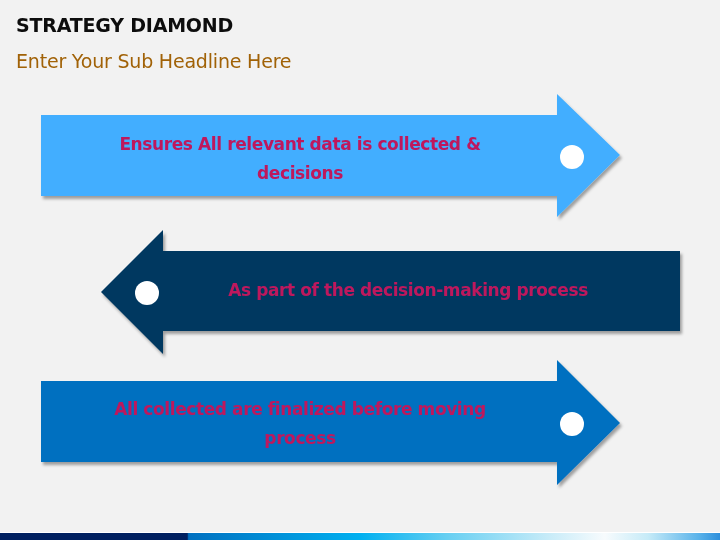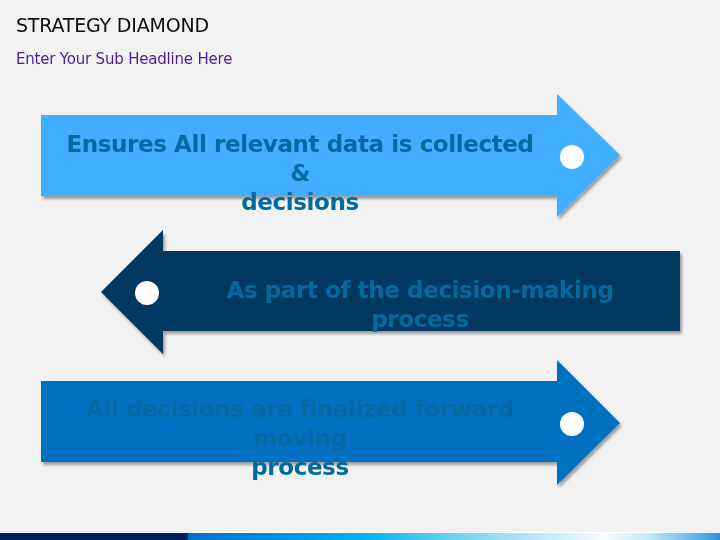--- a/index.html
+++ b/index.html
@@ -3,30 +3,30 @@
   <meta charset="utf-8">
   <style>
     html, body { margin: 0; padding: 0; }
     body {
       width: 720px; height: 540px; position: relative; overflow: hidden;
       background: #f2f2f2;
       font-family: "DejaVu Sans", "Liberation Sans", sans-serif;
     }
     .title {
       position: absolute; left: 16px; top: 14px;
-      font-size: 19px; font-weight: normal; color: #0d0d0d; letter-spacing: -0.2px;
+      font-size: 19px; font-weight: bold; color: #0d0d0d; letter-spacing: -0.2px;
     }
     .subtitle {
       position: absolute; left: 16px; top: 50px;
-      font-size: 15px; color: #4c1d95; letter-spacing: -0.2px; text-align: right;
+      font-size: 19px; color: #a16207; letter-spacing: -0.2px; text-align: right;
     }
     .arrow-svg { position: absolute; left: 0; top: 0; }
     .arrow-text {
-      position: absolute; color: #0369a1; font-weight: bold;
-      font-size: 23px; line-height: 29px; text-align: center;
+      position: absolute; color: #be185d; font-weight: bold;
+      font-size: 17px; line-height: 29px; text-align: center;
       letter-spacing: -0.4px;
     }
     .dot {
       position: absolute; width: 24px; height: 24px; border-radius: 50%;
       background: #ffffff;
     }
     .bottom-bar {
       position: absolute; left: 0; top: 533px; width: 720px; height: 7px;
       background: linear-gradient(90deg,
         #002060 0%, #002060 26%,
@@ -57,25 +57,25 @@
 
   <polygon points="41,381 557,381 557,360 620,423 557,485 557,462 41,462" fill="#0070C0" filter="url(#shadow)"></polygon>
 </svg>
 
 <div class="arrow-text" style="left: 60px; top: 130px; width: 480px;">
   <div>Ensures All relevant data is collected &amp;</div>
   <div>decisions</div>
 </div>
 <div class="dot" style="left: 560px; top: 145px;"></div>
 
-<div class="arrow-text" style="left: 200px; top: 276px; width: 440px;">
+<div class="arrow-text" style="left: 188px; top: 276px; width: 440px;">
   <div>As part of the decision-making process</div>
 </div>
 <div class="dot" style="left: 135px; top: 281px;"></div>
 
 <div class="arrow-text" style="left: 60px; top: 395px; width: 480px;">
-  <div>All decisions are finalized forward moving</div>
+  <div>All collected are finalized before moving</div>
   <div>process</div>
 </div>
 <div class="dot" style="left: 560px; top: 412px;"></div>
 
 <div class="bottom-line"></div>
 <div class="bottom-bar"></div>
 
 </body></html>

